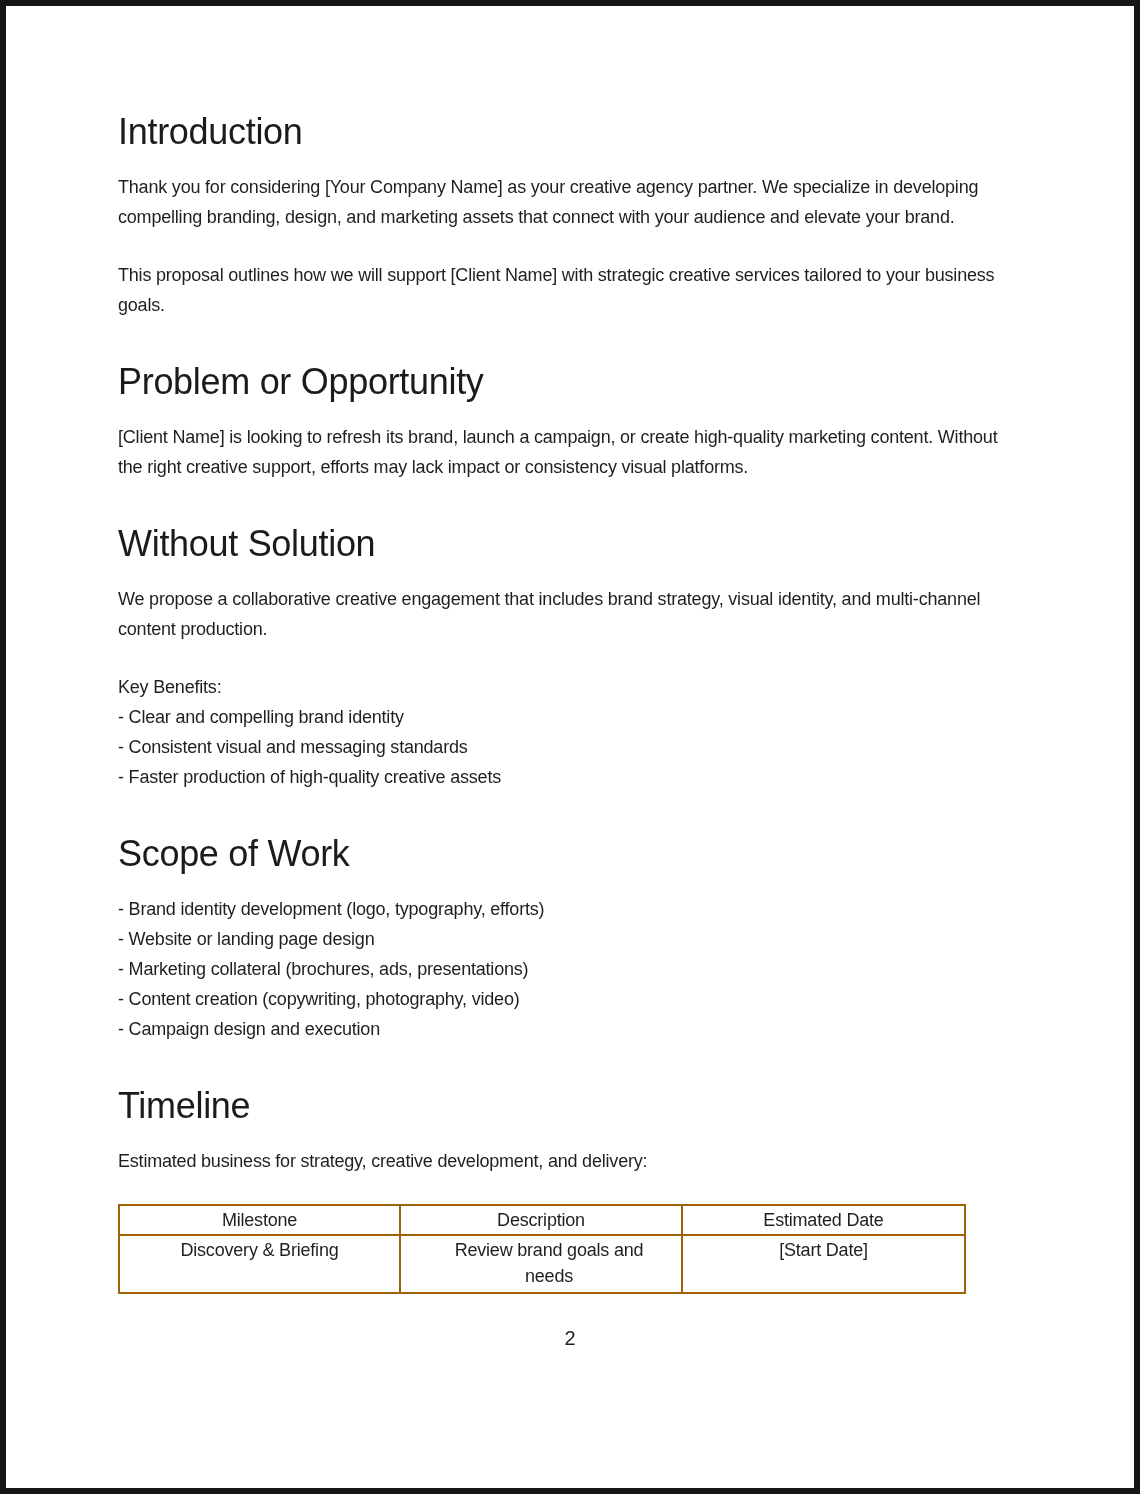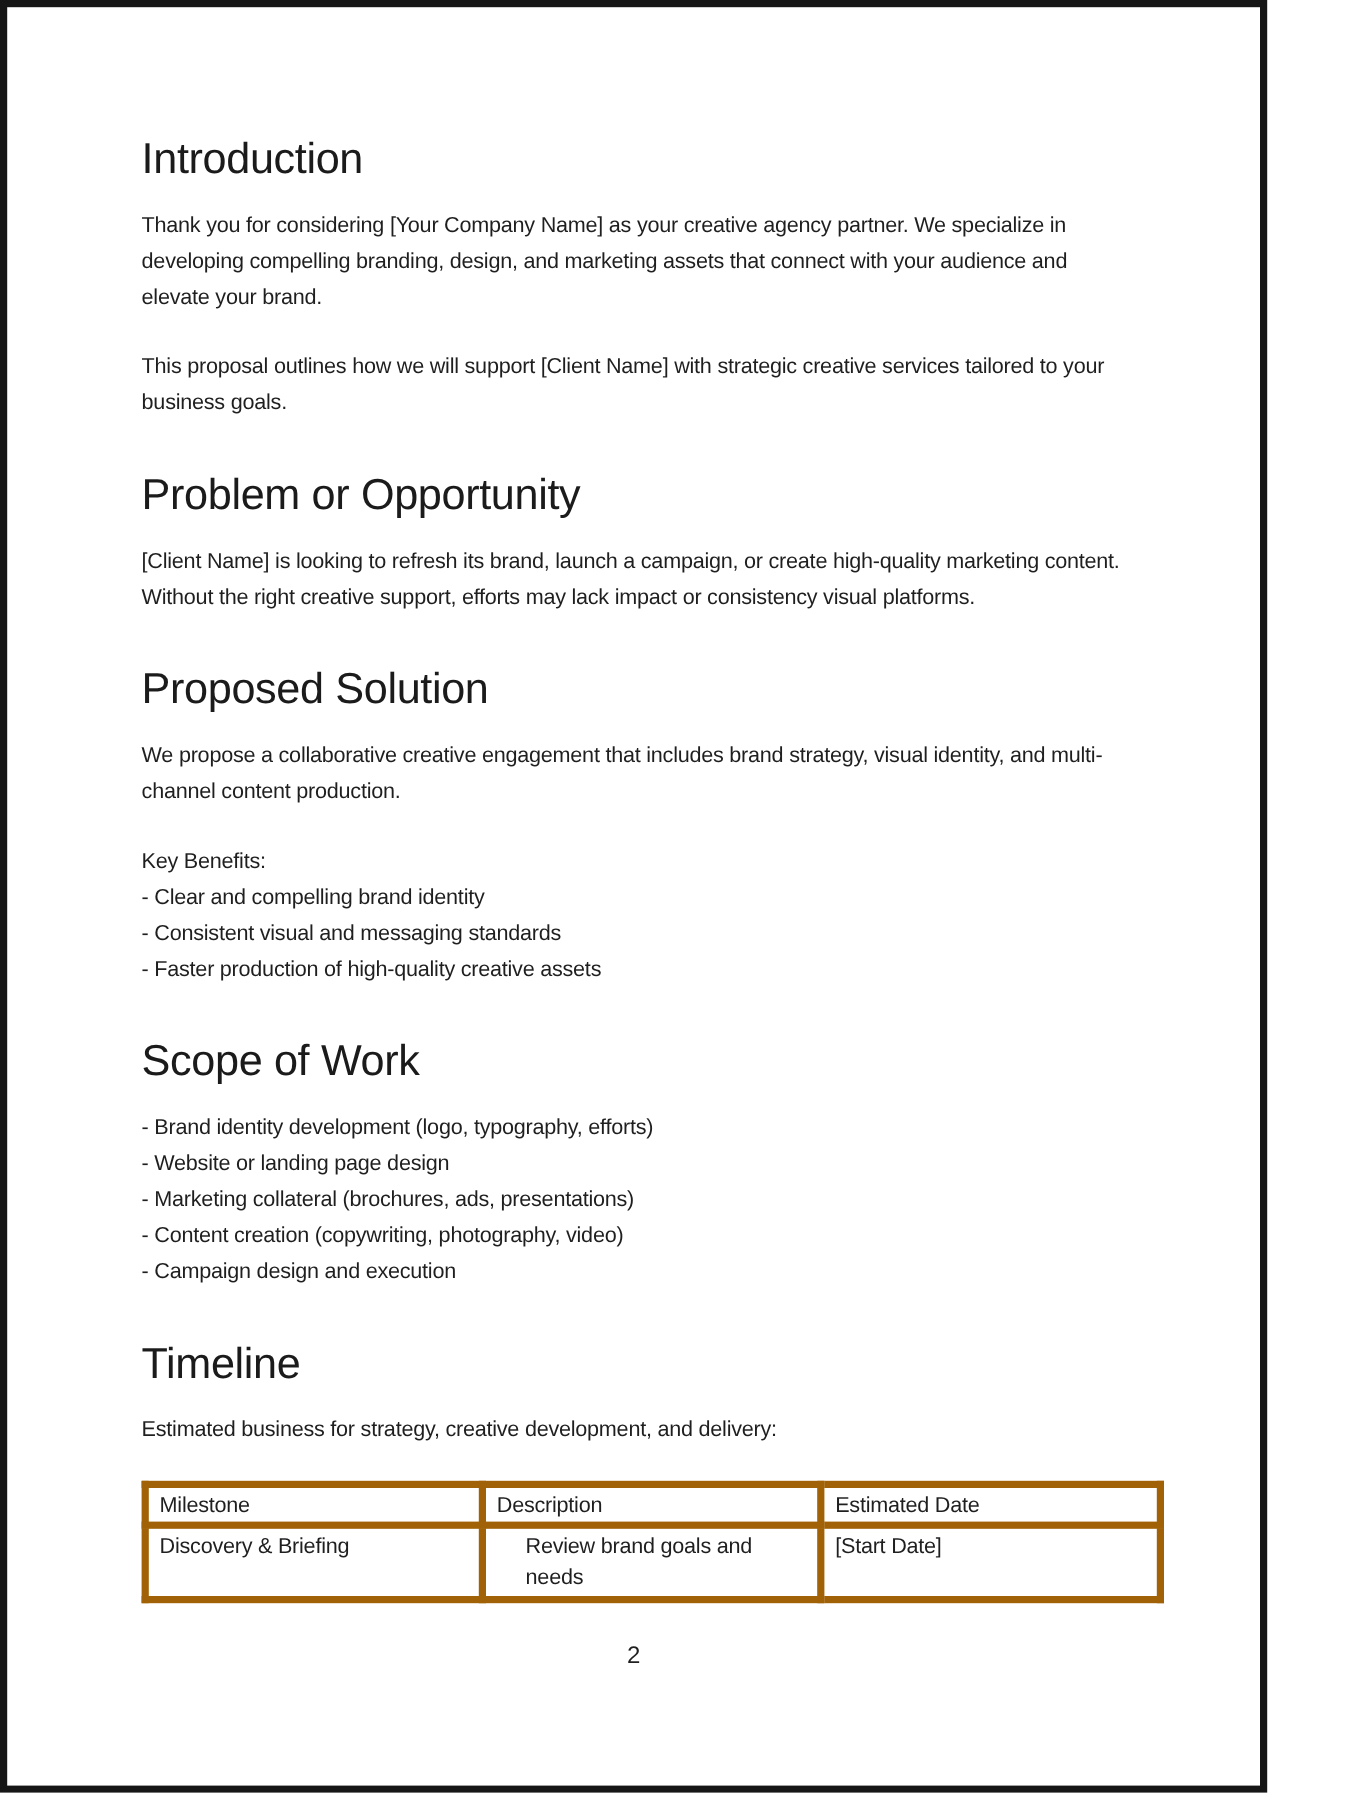--- a/index.html
+++ b/index.html
@@ -1,21 +1,21 @@
 <!DOCTYPE html>
 <html><head>
 <meta charset="utf-8">
 <style>
   html, body {
     margin: 0;
     padding: 0;
     background: #ffffff;
   }
   .page {
-    width: 1056px;
+    width: 1140px;
     height: 1494px;
     box-sizing: border-box;
     border: 6px solid #161616;
     background: #ffffff;
     font-family: "Liberation Sans", sans-serif;
     color: #1f1f1f;
     overflow: hidden;
   }
   .content {
     padding: 104px 112px 0 112px;
@@ -49,26 +49,26 @@
     border-collapse: collapse;
     width: 846px;
     table-layout: fixed;
     margin: 0;
   }
   .timeline-table col.c1 { width: 281px; }
   .timeline-table col.c2 { width: 282px; }
   .timeline-table col.c3 { width: 283px; }
   .timeline-table th,
   .timeline-table td {
-    border: 6px solid #a16207;
+    border: 2px solid #a16207;
     font-size: 18px;
     line-height: 26px;
     letter-spacing: -0.2px;
     font-weight: 400;
-    text-align: left;
+    text-align: center;
     vertical-align: top;
     padding: 1px 9px;
   }
   .timeline-table tbody td {
     height: 54px;
   }
   .desc-inner {
     max-width: 230px;
     margin-left: 24px;
   }
@@ -85,21 +85,21 @@
 <div class="page">
   <div class="content">
 
     <h1>Introduction</h1>
     <p class="body">Thank you for considering [Your Company Name] as your creative agency partner. We specialize in developing compelling branding, design, and marketing assets that connect with your audience and elevate your brand.</p>
     <p class="body">This proposal outlines how we will support [Client Name] with strategic creative services tailored to your business goals.</p>
 
     <h1>Problem or Opportunity</h1>
     <p class="body">[Client Name] is looking to refresh its brand, launch a campaign, or create high-quality marketing content. Without the right creative support, efforts may lack impact or consistency visual platforms.</p>
 
-    <h1>Proposed Solution</h1>
+    <h1>Without Solution</h1>
     <p class="body">We propose a collaborative creative engagement that includes brand strategy, visual identity, and multi-channel content production.</p>
 
     <div class="lines">
       <div class="line">Key Benefits:</div>
       <div class="line">- Clear and compelling brand identity</div>
       <div class="line">- Consistent visual and messaging standards</div>
       <div class="line">- Faster production of high-quality creative assets</div>
     </div>
 
     <h1>Scope of Work</h1>

